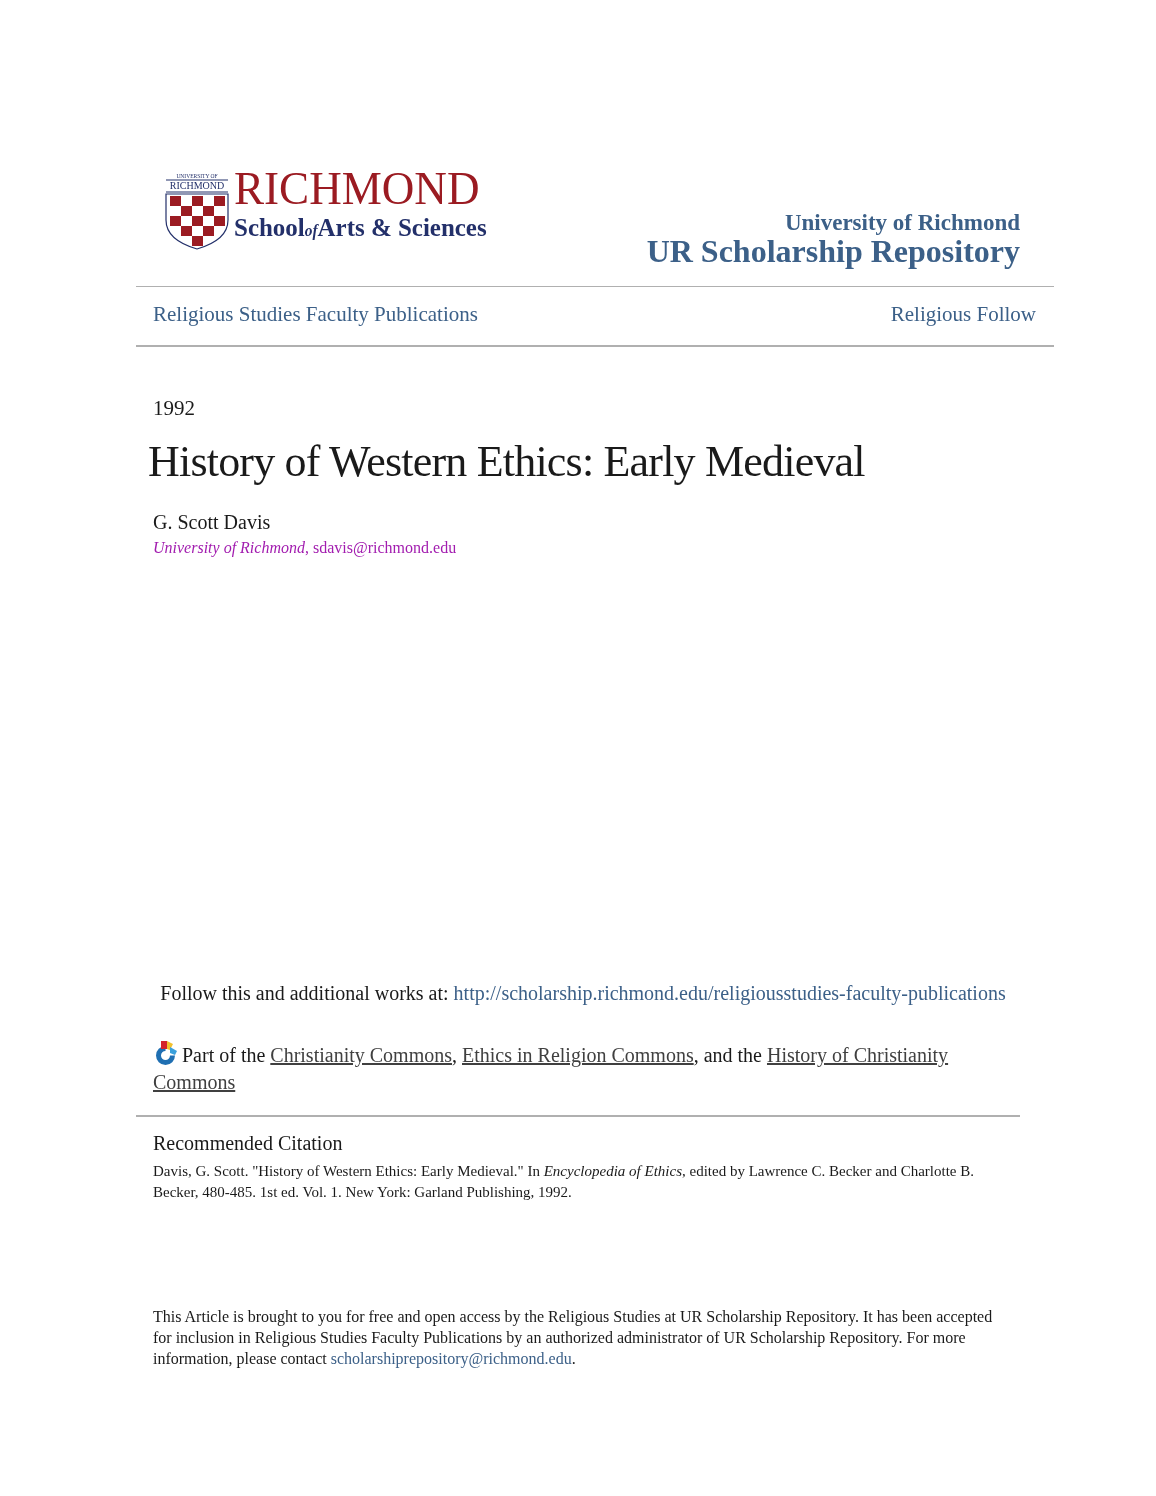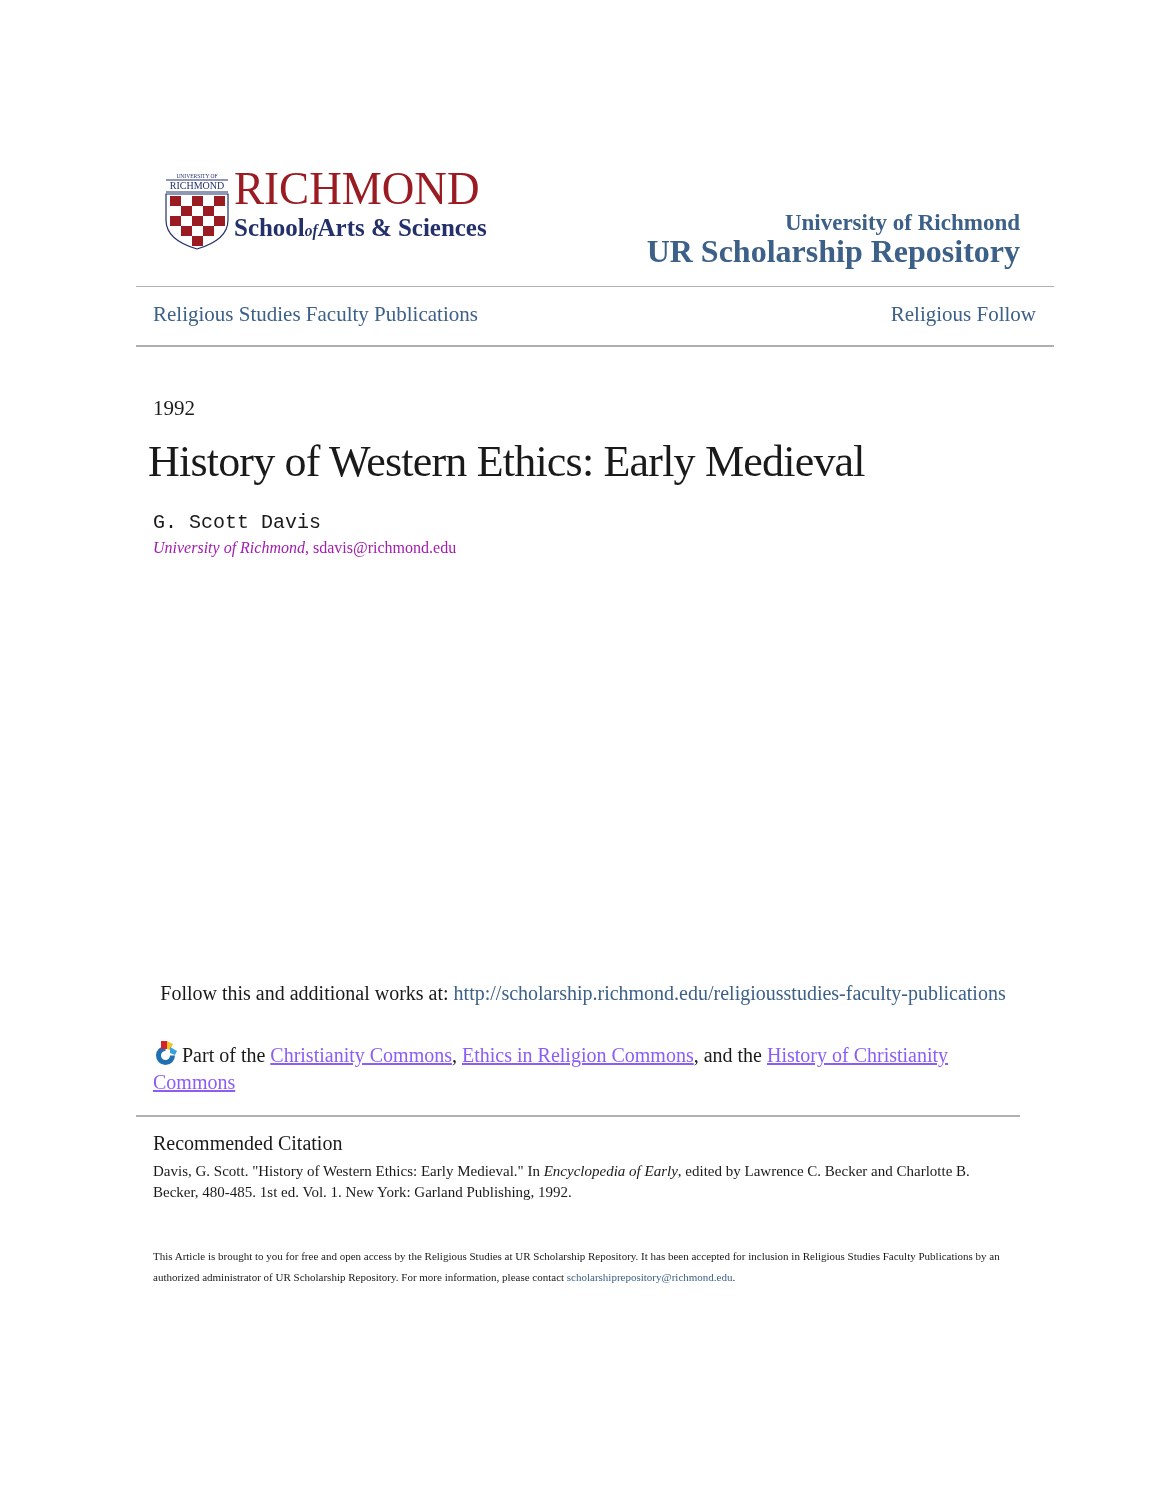--- a/index.html
+++ b/index.html
@@ -51,45 +51,45 @@
     }
     #nav-left { left: 153px; }
     #nav-right { right: 120px; }
 
     
     #year { left: 153px; top: 396px; font-size: 21px; color: #1a1a1a; text-align: center; }
     #title {
       left: 148px; top: 436px; font-size: 44px; color: #1a1a1a;
       white-space: nowrap; letter-spacing: -0.8px;
     }
-    #author { left: 153px; top: 511px; font-size: 20px; color: #1a1a1a; white-space: nowrap; font-family: Liberation Mono, monospace; }
+    #author { left: 153px; top: 511px; font-size: 20px; color: #1a1a1a; white-space: nowrap; }
     #affil { left: 153px; top: 539px; font-size: 16px; color: #a21caf; white-space: nowrap; }
     #affil i { font-style: italic; }
 
     
     #follow {
       left: 153px; top: 980px; width: 860px; font-size: 20px; line-height: 27px; color: #1a1a1a; text-align: center;
     }
     #follow a { color: #3c6088; text-decoration: none; }
     #partof {
       left: 153px; top: 1041px; width: 860px; font-size: 20px; line-height: 27px; color: #1a1a1a;
     }
-    #partof a { color: #8b5cf6; text-decoration: underline; }
+    #partof a { color: #404040; text-decoration: underline; }
     #commons-icon { display: inline-block; width: 25px; height: 24px; vertical-align: -3px; margin-right: 4px; }
 
     
     #cite-heading { left: 153px; top: 1132px; font-size: 20px; color: #1a1a1a; }
     #cite-body {
       left: 153px; top: 1161px; width: 860px; font-size: 15px; line-height: 21px; color: #1a1a1a;
     }
     #cite-body i { font-style: italic; }
 
     
     #note {
-      left: 153px; top: 1246px; width: 860px; font-size: 11px; line-height: 21px; color: #1a1a1a;
+      left: 153px; top: 1306px; width: 860px; font-size: 16px; line-height: 21px; color: #1a1a1a;
     }
     #note a { color: #3c6088; text-decoration: none; }
   </style>
 </head>
 <body>
 
 <div id="logo" class="abs">
   <svg id="shield" viewBox="0 0 66 78">
     <rect x="0" y="0" width="66" height="6" fill="#ffffff"></rect>
     <text x="33" y="6" text-anchor="middle" font-size="5.5" font-family="Liberation Serif, serif" fill="#23306a">UNIVERSITY OF</text>
@@ -139,15 +139,15 @@
     <path d="M12.5 5 A9.5 9.5 0 1 0 22 14.5 L17 14.5 A4.5 4.5 0 1 1 12.5 10 Z" fill="#1f6fb2"></path>
     <rect x="8" y="0" width="6" height="8" fill="#d4232b"></rect>
     <path d="M14 0 L20 3 L17 9 L14 8 Z" fill="#f2c12e"></path>
     <path d="M17 6 L24 10 L22 14 L17 12 Z" fill="#3aa0dc"></path>
   </svg><span>Part of the </span><a>Christianity Commons</a><span>, </span><a>Ethics in Religion Commons</a><span>, and the </span><a>History of Christianity Commons</a>
 </div>
 
 <div id="rule-bottom" class="abs"></div>
 
 <div id="cite-heading" class="abs">Recommended Citation</div>
-<div id="cite-body" class="abs"><span>Davis, G. Scott. "History of Western Ethics: Early Medieval." In </span><i>Encyclopedia of Early</i><span>, edited by Lawrence C. Becker and Charlotte B. Becker, 480-485. 1st ed. Vol. 1. New York: Garland Publishing, 1992.</span></div>
+<div id="cite-body" class="abs"><span>Davis, G. Scott. "History of Western Ethics: Early Medieval." In </span><i>Encyclopedia of Ethics</i><span>, edited by Lawrence C. Becker and Charlotte B. Becker, 480-485. 1st ed. Vol. 1. New York: Garland Publishing, 1992.</span></div>
 
 <div id="note" class="abs"><span>This Article is brought to you for free and open access by the Religious Studies at UR Scholarship Repository. It has been accepted for inclusion in Religious Studies Faculty Publications by an authorized administrator of UR Scholarship Repository. For more information, please contact </span><a>scholarshiprepository@richmond.edu</a><span>.</span></div>
 
 </body></html>

